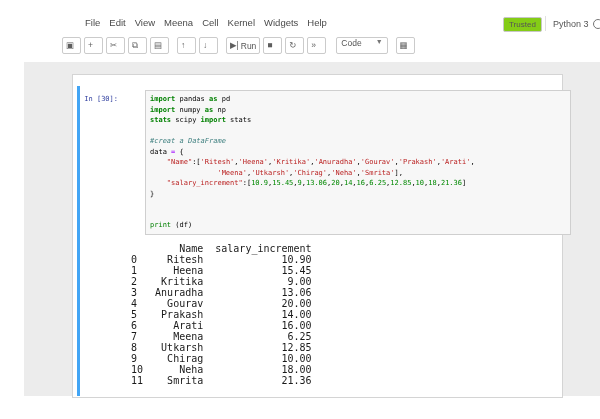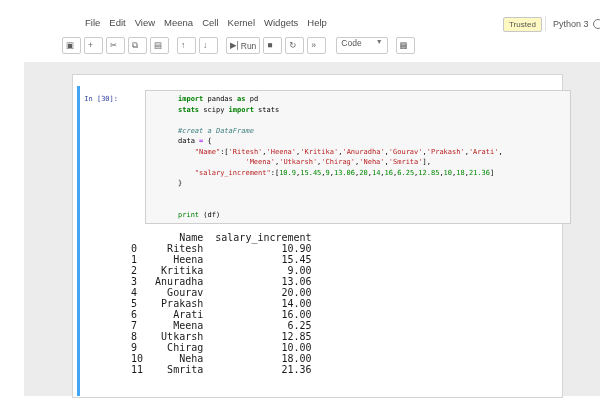--- a/index.html
+++ b/index.html
@@ -7,21 +7,21 @@
     width:600px;height:419px;position:relative;overflow:hidden;
     background:#ffffff;font-family:"Liberation Sans",sans-serif;
     -webkit-font-smoothing:antialiased;
   }
   
   .header{position:absolute;left:0;top:0;width:600px;height:60px;background:#fff;}
   .menubar{position:absolute;left:85px;top:17px;display:flex;gap:9px;
     font-size:9.5px;color:#4a4a4a;}
   .menu-item{cursor:default;}
   .trusted-btn{position:absolute;left:503px;top:17px;height:13px;line-height:13px;
-    padding:0 5px;border:1px solid #c7c7c7;border-radius:2px;font-size:8px;color:#555;background:#fef9c3;}
+    padding:0 5px;border:1px solid #c7c7c7;border-radius:2px;font-size:8px;color:#555;background:#84cc16;}
   .kernel-area{position:absolute;left:545px;top:16px;display:flex;align-items:center;gap:4px;}
   .kernel-divider{width:1px;height:15px;background:#e0e0e0;margin-right:3px;}
   .kernel-name{font-size:9px;color:#555;white-space:nowrap;}
   .kernel-circle{width:8px;height:8px;border:1.5px solid #757575;border-radius:50%;flex:none;}
   
   .toolbar{position:absolute;left:62px;top:37px;display:flex;align-items:center;gap:3px;}
   .tbtn{height:15px;min-width:11px;padding:0 3px;border:1px solid #cbcbcb;border-radius:2px;
     background:#fff;color:#5e5e5e;font-size:9px;line-height:14px;text-align:center;
     display:flex;align-items:center;gap:2px;cursor:default;}
   .tbtn .glyph{font-size:8.5px;line-height:13px;}
@@ -34,21 +34,21 @@
   .page-bg{position:absolute;left:24px;top:62px;width:576px;height:334px;background:#ececec;}
   .nb-container{position:absolute;left:72px;top:74px;width:491px;height:324px;
     background:#fff;border:1px solid #d4d4d4;box-sizing:border-box;}
   .cell{position:absolute;left:77px;top:86px;width:473px;height:310px;
     border-left:3px solid #42a5f5;box-sizing:border-box;}
   .prompt{position:absolute;left:2px;top:9px;width:36px;text-align:right;
     font-family:"DejaVu Sans Mono",monospace;font-size:7px;color:#303f9f;white-space:nowrap;}
   .code-box{margin-left:42px;margin-top:4px;width:426px;box-sizing:border-box;
     background:#f7f7f7;border:1px solid #cfcfcf;padding:3px 4px;
     font-family:"DejaVu Sans Mono",monospace;font-size:7px;line-height:10.5px;color:#000;}
-  .cm-line{white-space:pre;height:10.5px;margin-left:28px;}
+  .cm-line{white-space:pre;height:10.5px;}
   .tok-k{color:#008000;font-weight:bold;}
   .tok-s{color:#ba2121;}
   .tok-c{color:#408080;font-style:italic;}
   .tok-n{color:#008800;}
   .tok-o{color:#aa22ff;font-weight:bold;}
   .tok-b{color:#008000;}
   .tok-t{color:#000;}
   .output-pre{margin:8px 0 0 28px;font-family:"DejaVu Sans Mono",monospace;
     font-size:10px;line-height:11px;color:#1a1a1a;white-space:pre;}
 </style>
@@ -121,20 +121,21 @@
 </div>
 
 <div class="page-bg"></div>
 
 <div class="nb-container"></div>
 
 <div class="cell" style="border-left-color: rgb(66, 165, 245); padding-left: 23px;">
   <div class="prompt">In [30]:</div>
   <div class="code-box">
       <div class="cm-line"><span class="tok-k">import</span><span class="tok-t"> pandas </span><span class="tok-k">as</span><span class="tok-t"> pd</span></div>
+      <div class="cm-line"><span class="tok-k">import</span><span class="tok-t"> numpy </span><span class="tok-k">as</span><span class="tok-t"> np</span></div>
       <div class="cm-line"><span class="tok-k">stats</span><span class="tok-t"> scipy </span><span class="tok-k">import</span><span class="tok-t"> stats</span></div>
       <div class="cm-line">&nbsp;</div>
       <div class="cm-line"><span class="tok-c">#creat a DataFrame</span></div>
       <div class="cm-line"><span class="tok-t">data </span><span class="tok-o">=</span><span class="tok-t"> {</span></div>
       <div class="cm-line"><span class="tok-t">    </span><span class="tok-s">"Name"</span><span class="tok-t">:[</span><span class="tok-s">'Ritesh'</span><span class="tok-t">,</span><span class="tok-s">'Heena'</span><span class="tok-t">,</span><span class="tok-s">'Kritika'</span><span class="tok-t">,</span><span class="tok-s">'Anuradha'</span><span class="tok-t">,</span><span class="tok-s">'Gourav'</span><span class="tok-t">,</span><span class="tok-s">'Prakash'</span><span class="tok-t">,</span><span class="tok-s">'Arati'</span><span class="tok-t">,</span></div>
       <div class="cm-line"><span class="tok-t">                </span><span class="tok-s">'Meena'</span><span class="tok-t">,</span><span class="tok-s">'Utkarsh'</span><span class="tok-t">,</span><span class="tok-s">'Chirag'</span><span class="tok-t">,</span><span class="tok-s">'Neha'</span><span class="tok-t">,</span><span class="tok-s">'Smrita'</span><span class="tok-t">],</span></div>
       <div class="cm-line"><span class="tok-t">    </span><span class="tok-s">"salary_increment"</span><span class="tok-t">:[</span><span class="tok-n">10.9</span><span class="tok-t">,</span><span class="tok-n">15.45</span><span class="tok-t">,</span><span class="tok-n">9</span><span class="tok-t">,</span><span class="tok-n">13.06</span><span class="tok-t">,</span><span class="tok-n">20</span><span class="tok-t">,</span><span class="tok-n">14</span><span class="tok-t">,</span><span class="tok-n">16</span><span class="tok-t">,</span><span class="tok-n">6.25</span><span class="tok-t">,</span><span class="tok-n">12.85</span><span class="tok-t">,</span><span class="tok-n">10</span><span class="tok-t">,</span><span class="tok-n">18</span><span class="tok-t">,</span><span class="tok-n">21.36</span><span class="tok-t">]</span></div>
       <div class="cm-line"><span class="tok-t">}</span></div>
       <div class="cm-line">&nbsp;</div>
       <div class="cm-line">&nbsp;</div>

